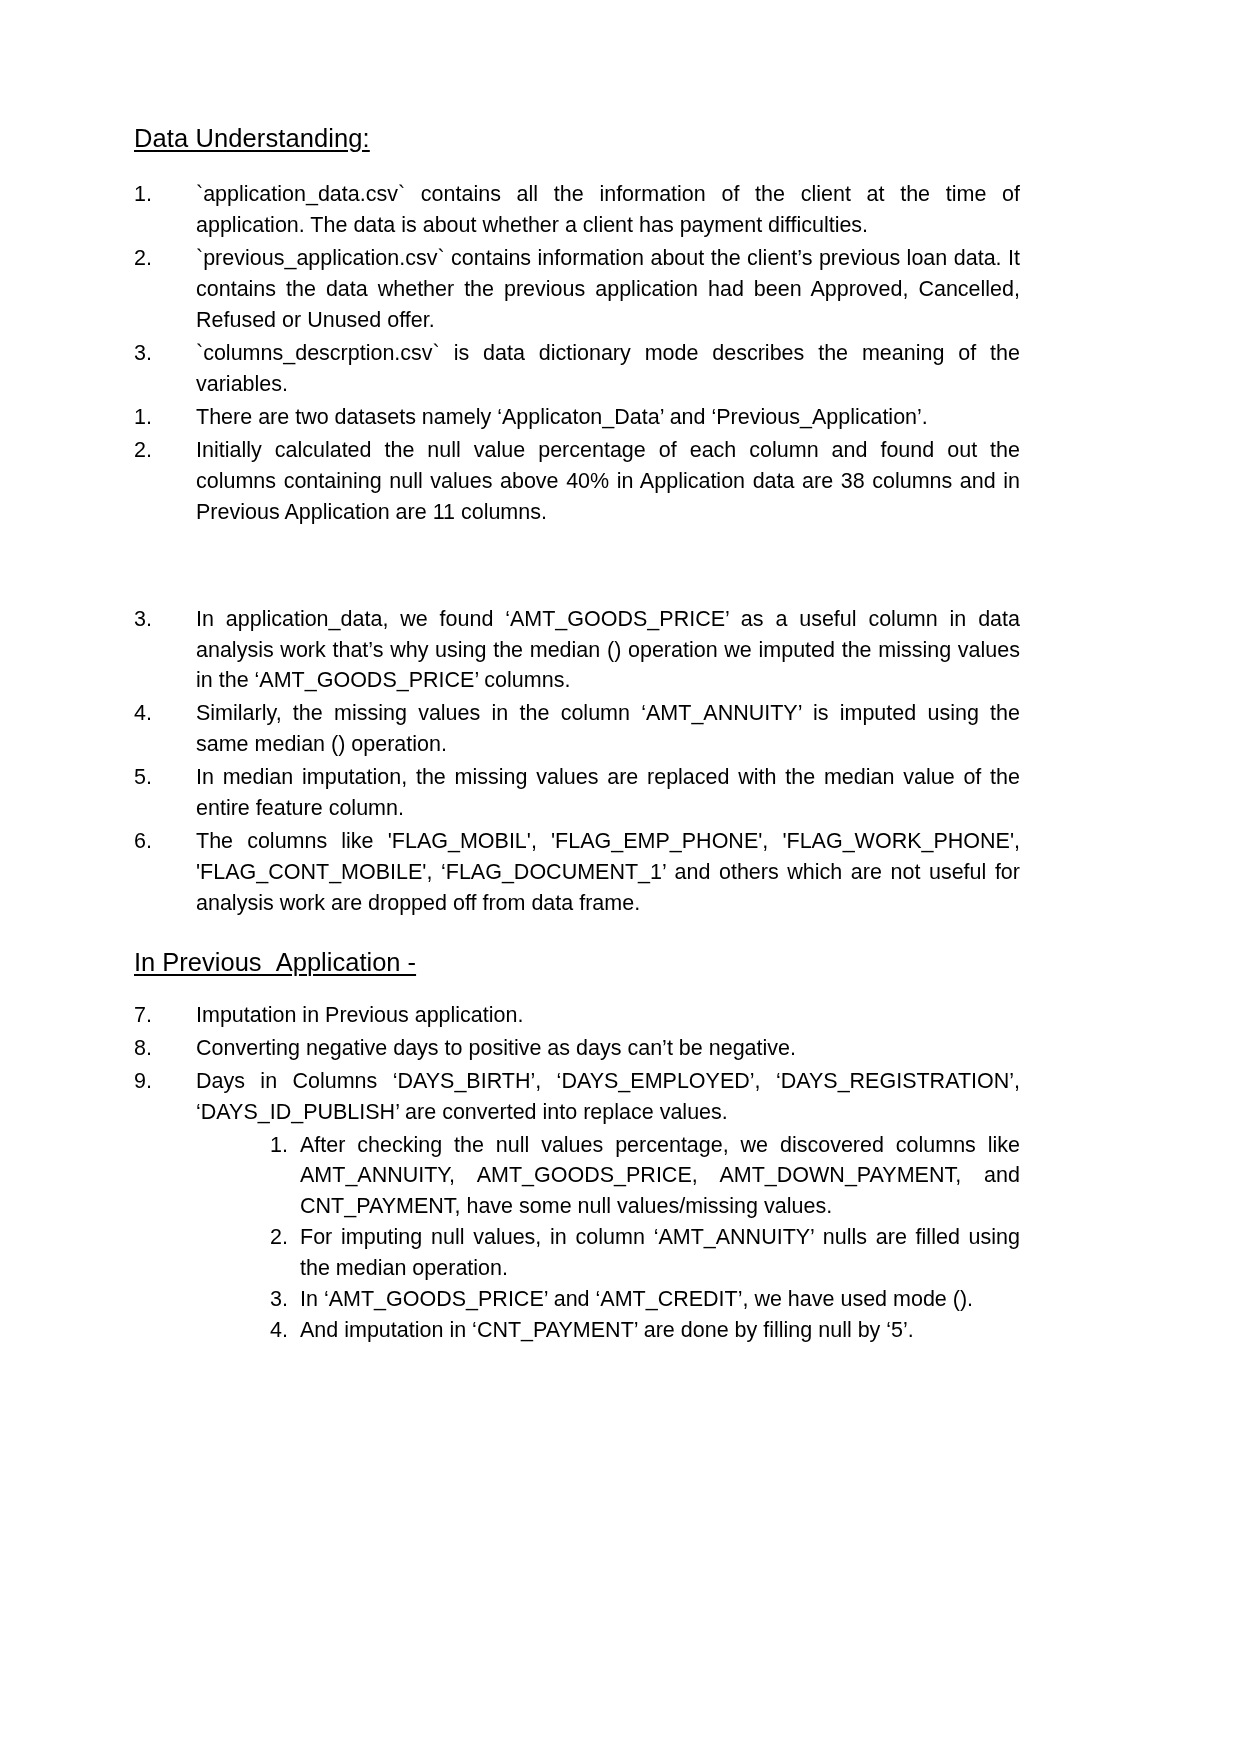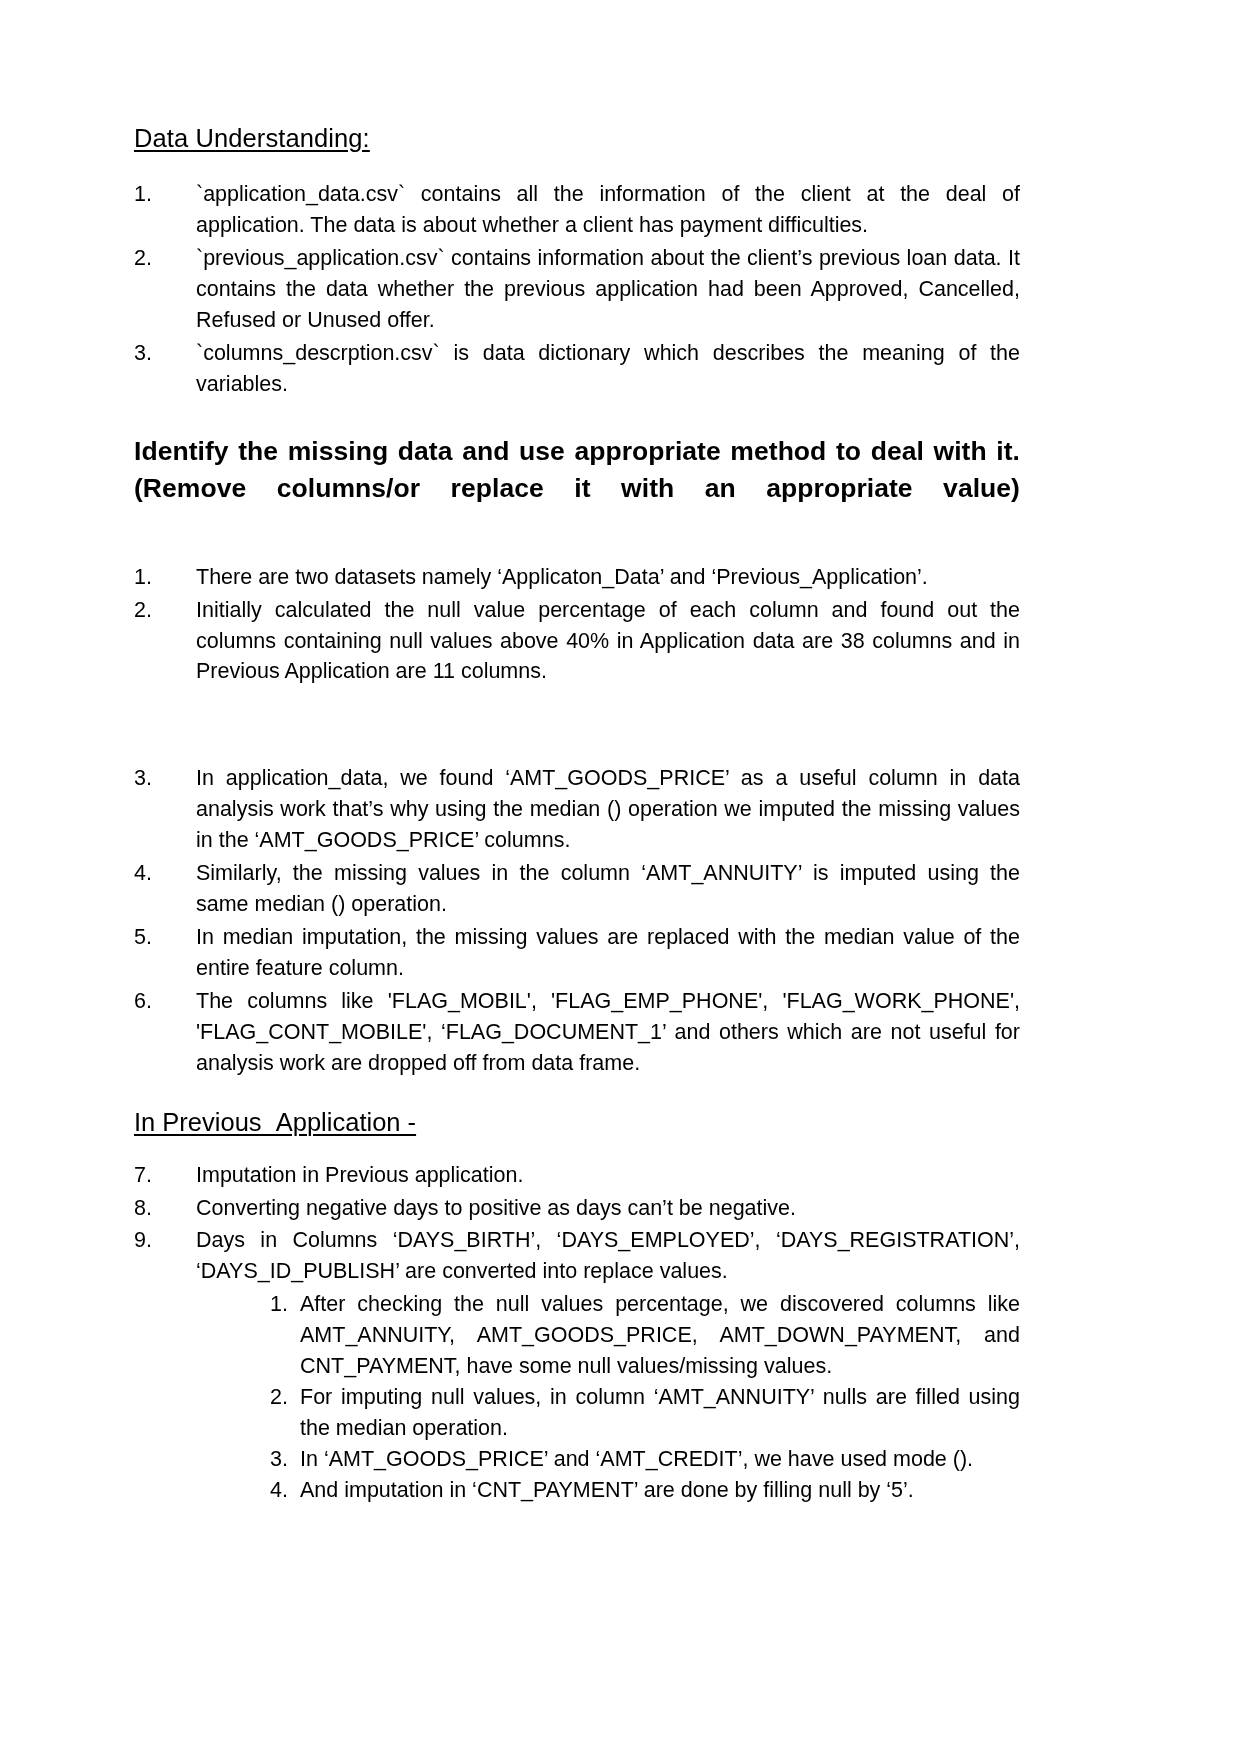--- a/index.html
+++ b/index.html
@@ -124,33 +124,32 @@
 <div class="page">
   <div class="content">
 
     <h1 class="doc-h1">
       <span class="u">Data Understanding:</span>
     </h1>
 
     <ol class="lvl1">
       <li>
         <span class="num">1.</span>
-        <span class="txt">`application_data.csv` contains all the information of the client at the deal of application. The data is about whether a client has payment difficulties.</span>
+        <span class="txt">`application_data.csv` contains all the information of the client at the time of application. The data is about whether a client has payment difficulties.</span>
       </li>
       <li>
         <span class="num">2.</span>
         <span class="txt">`previous_application.csv` contains information about the client’s previous loan data. It contains the data whether the previous application had been Approved, Cancelled, Refused or Unused offer.</span>
       </li>
       <li>
         <span class="num">3.</span>
-        <span class="txt">`columns_descrption.csv` is data dictionary which describes the meaning of the variables.</span>
-      </li>
-    </ol>
-
-    <h2 class="doc-h2">Identify the missing data and use appropriate method to deal with it. (Remove columns/or replace it with an appropriate value)</h2>
+        <span class="txt">`columns_descrption.csv` is data dictionary mode describes the meaning of the variables.</span>
+      </li>
+    </ol>
+
 
     <ol class="lvl1">
       <li>
         <span class="num">1.</span>
         <span class="txt">There are two datasets namely ‘Applicaton_Data’ and ‘Previous_Application’.</span>
       </li>
       <li>
         <span class="num">2.</span>
         <span class="txt">Initially calculated the null value percentage of each column and found out the columns containing null values above 40% in Application data are 38 columns and in Previous Application are 11 columns.</span>
       </li>

